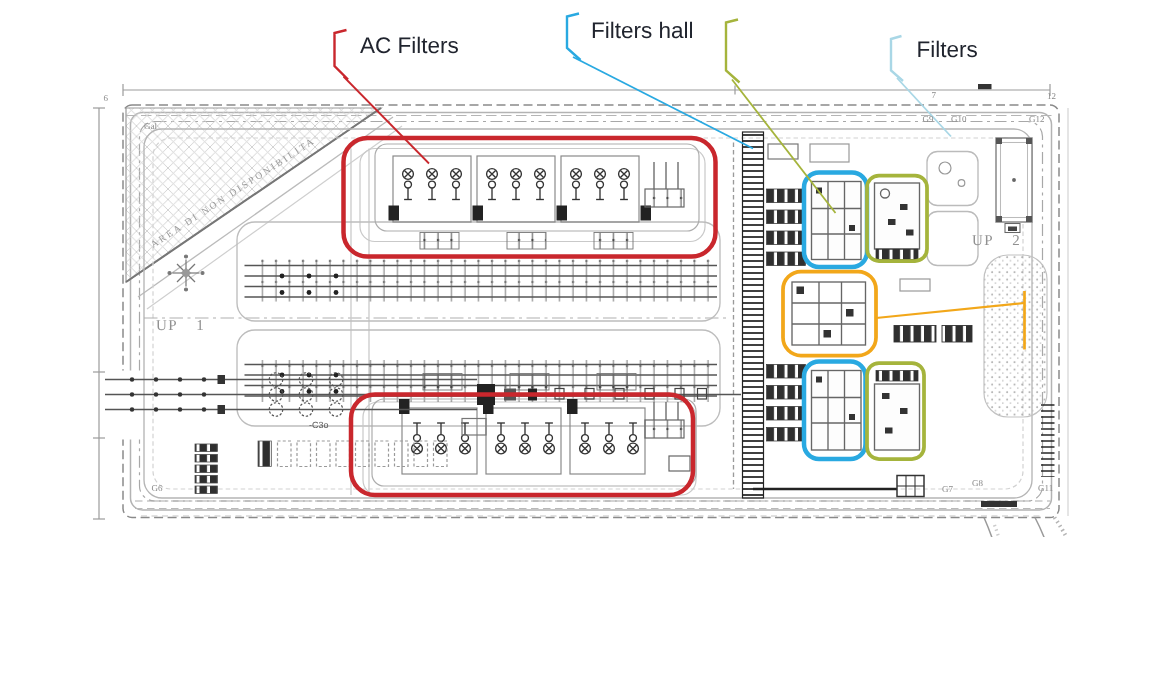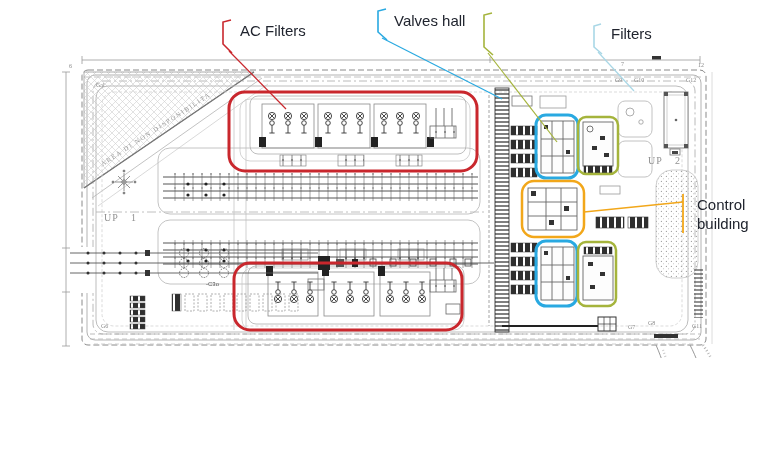--- a/index.html
+++ b/index.html
@@ -370,26 +370,22 @@
     <path d="M492,13 L484,15 L484,47 L493,55" stroke="#a5b43c" stroke-width="1.6"></path>
     <line x1="488" y1="53" x2="557" y2="142" stroke="#a5b43c" stroke-width="1.2"></line>
     <path d="M601,24 L594,26 L594,47 L602,54" stroke="#a9d7e6" stroke-width="1.6"></path>
     <line x1="598" y1="52" x2="634" y2="91" stroke="#a9d7e6" stroke-width="1.2"></line>
     <line x1="584" y1="212" x2="683" y2="202" stroke="#f2a71a" stroke-width="1.4"></line>
     <line x1="683" y1="194" x2="683" y2="233" stroke="#f2a71a" stroke-width="1.8"></line>
   </g>
 </svg>
 
   <div class="lbl" style="left:240px;top:21px;">AC Filters</div>
-  <div class="lbl" style="left:394px;top:11px;">Valves hall</div>
+  <div class="lbl" style="left:394px;top:11px;">Filters hall</div>
   <div class="lbl" style="left:611px;top:24px;">Filters</div>
-  <div class="lbl" style="left:697px;top:195px;">
-    <span style="display:block;">Control</span>
-    <span style="display:block;">building</span>
-  </div>
 
   <div class="tiny up" style="left:104px;top:215px;">UP 1</div>
   <div class="tiny up" style="left:648px;top:158px;">UP 2</div>
   <div class="tiny rot" style="left:100px;top:162px;">AREA DI NON DISPONIBILITA</div>
   <div class="tiny" style="left:96px;top:82px;">Gal</div>
   <div class="tiny" style="left:206px;top:281px;font-family:'Liberation Sans',sans-serif;color:#555;">-C3o</div>
   <div class="tiny" style="left:101px;top:323px;">G6</div>
   <div class="tiny" style="left:628px;top:324px;">G7</div>
   <div class="tiny" style="left:648px;top:320px;">G8</div>
   <div class="tiny" style="left:615px;top:77px;">G9</div>

